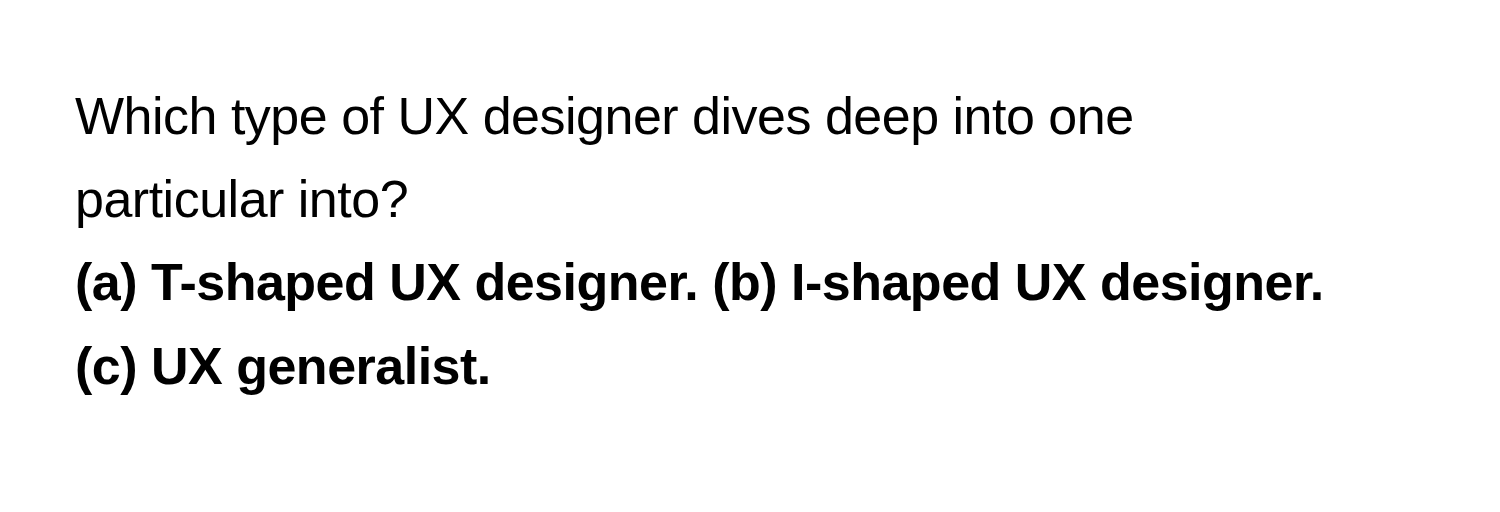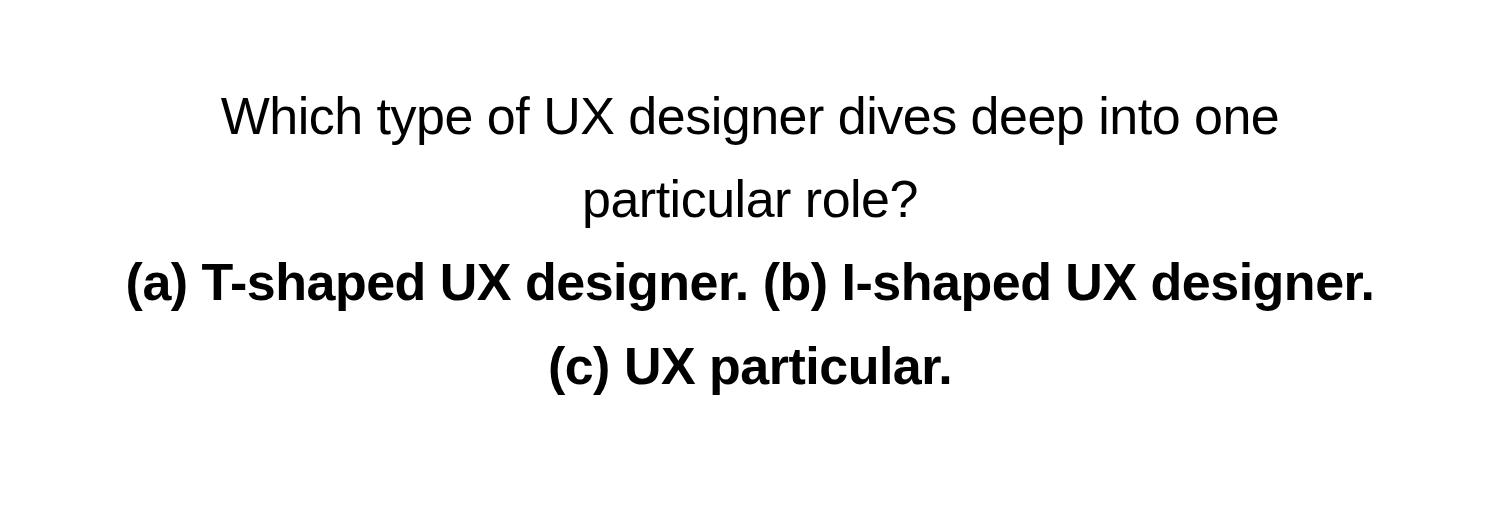--- a/index.html
+++ b/index.html
@@ -1,19 +1,18 @@
 <!DOCTYPE html>
 <html><head>
   <meta charset="utf-8">
   <style>
     * {
       margin: 0;
       padding: 0;
       box-sizing: border-box;
-      text-align: center;
     }
     body {
       background: #ffffff;
       font-family: -apple-system, BlinkMacSystemFont, "Segoe UI", Helvetica, Arial, sans-serif;
       width: 1500px;
       height: 512px;
       padding: 75px 75px 75px 75px;
       color: #000000;
     }
     .question-block {
@@ -28,16 +27,16 @@
     .options-line {
       display: block;
       font-weight: bold;
     }
   </style>
 </head>
 <body>
 
 <div class="question-block">
   <span class="question-text">Which type of UX designer dives deep into one</span>
-  <span class="question-text">particular role?</span>
+  <span class="question-text">particular into?</span>
   <span class="options-line">(a) T-shaped UX designer. (b) I-shaped UX designer.</span>
-  <span class="options-line">(c) UX particular.</span>
+  <span class="options-line">(c) UX generalist.</span>
 </div>
 
 </body></html>

